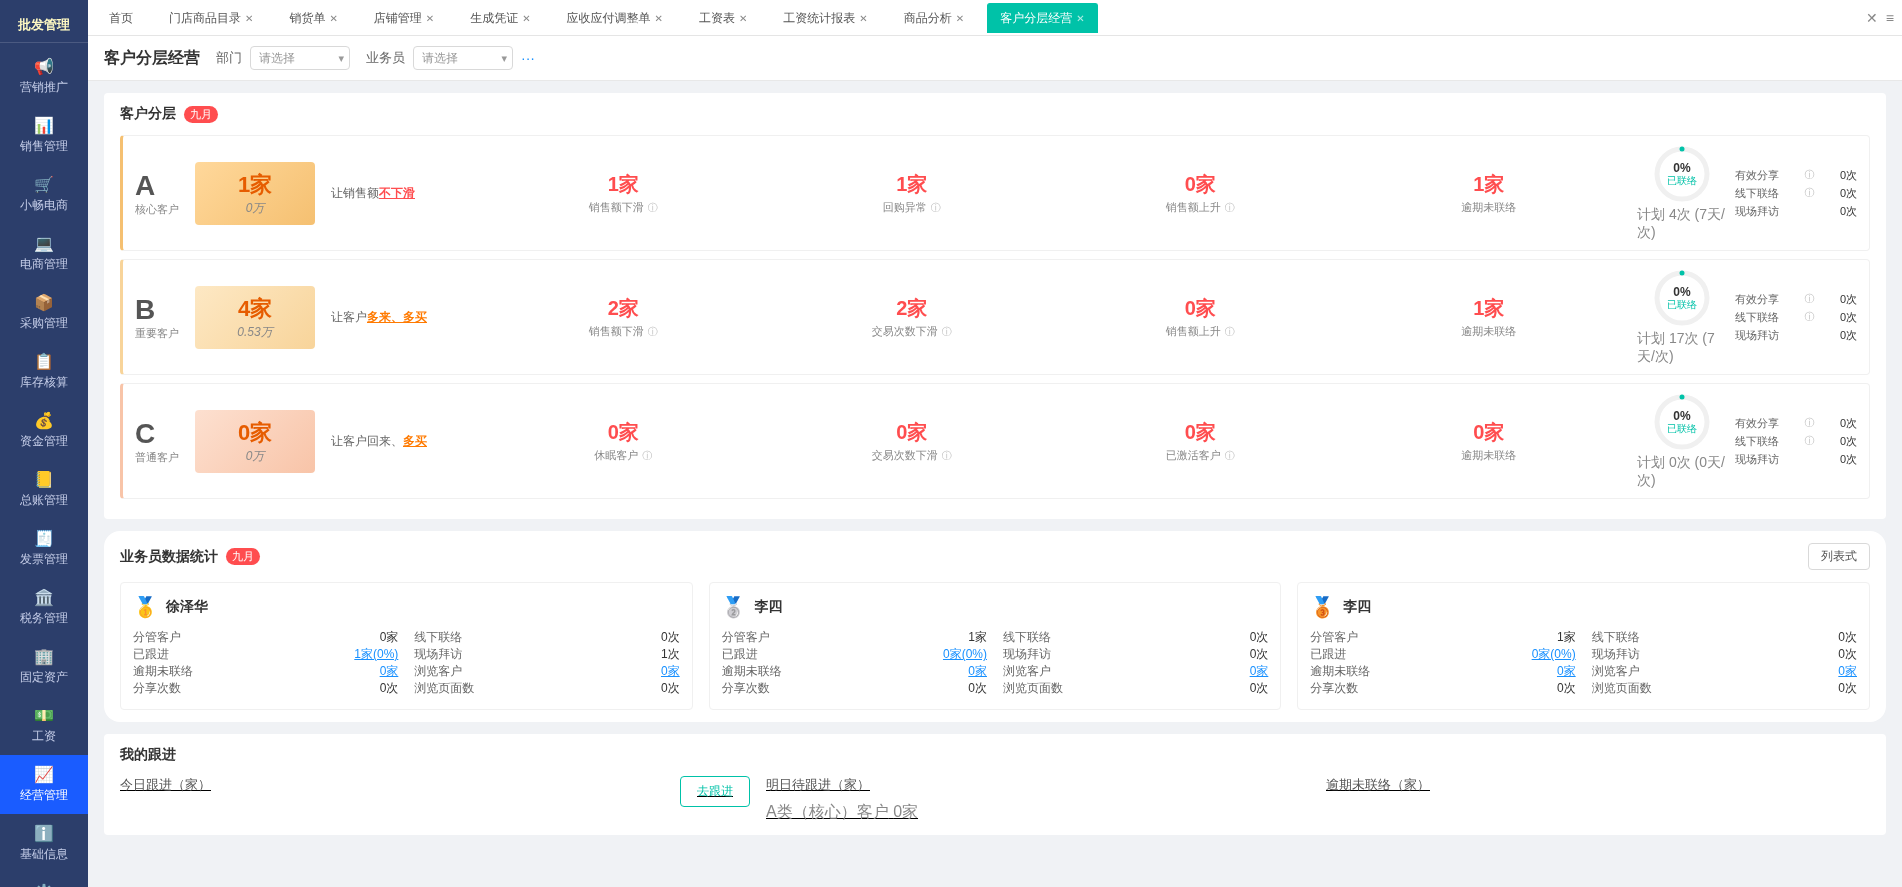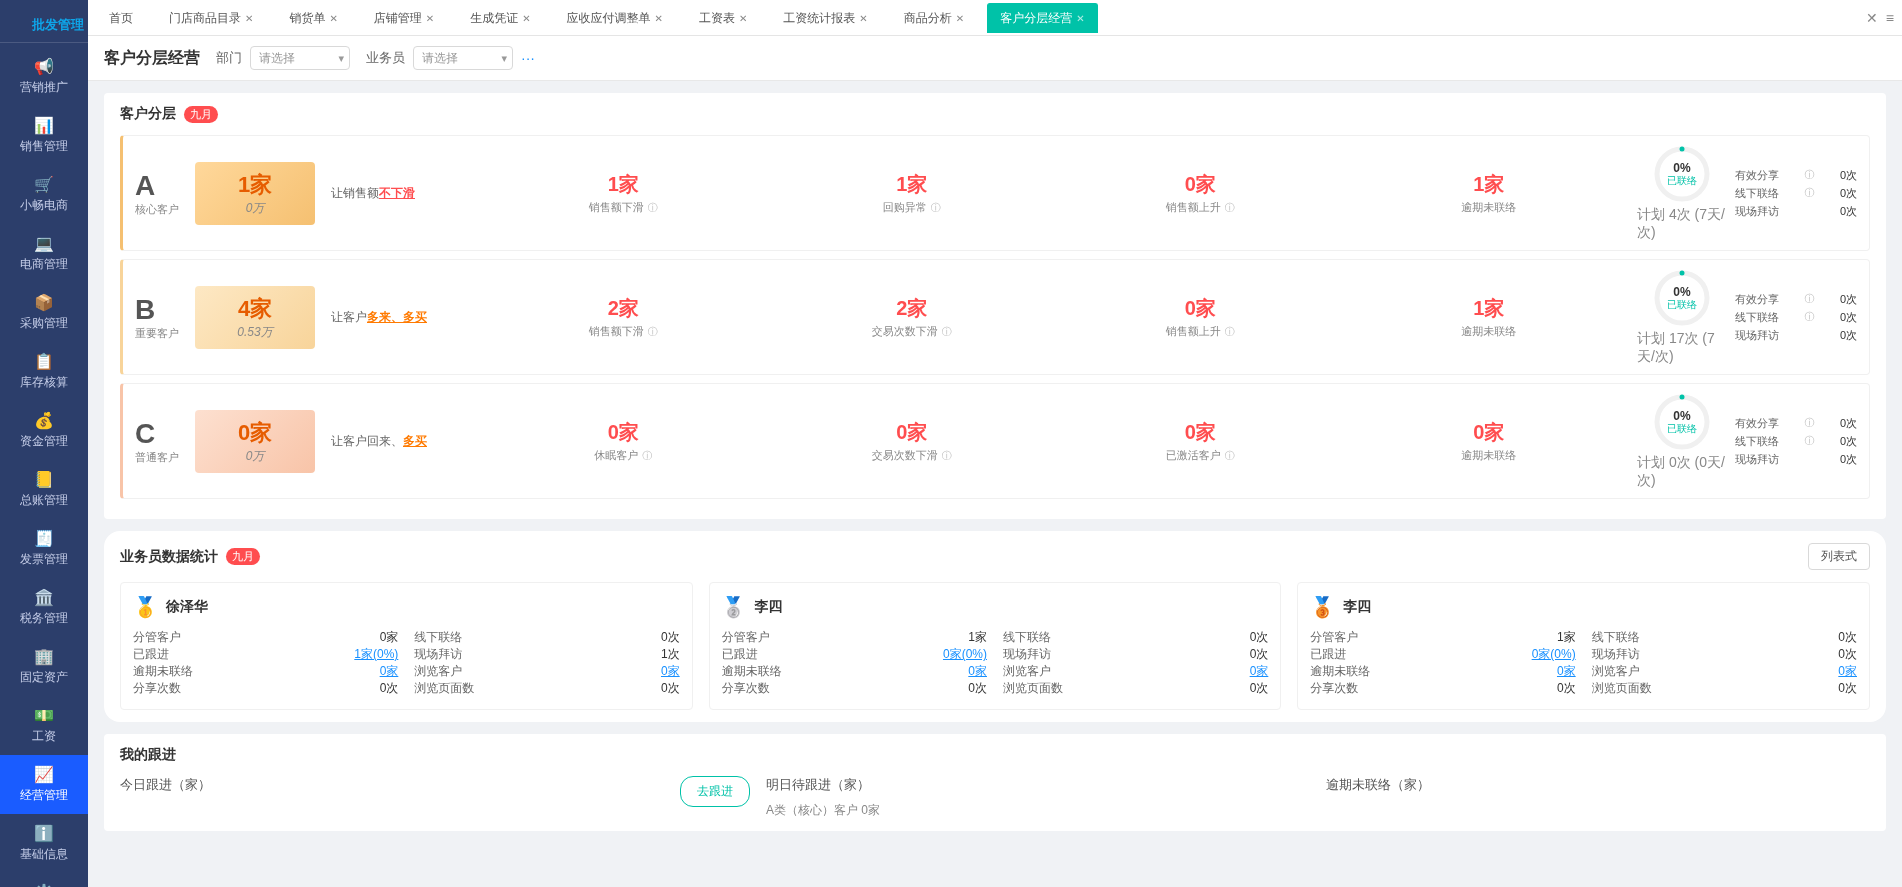--- a/index.html
+++ b/index.html
@@ -11,25 +11,25 @@
       background: #2c3e6b;
       display: flex;
       flex-direction: column;
       align-items: center;
       padding-top: 8px;
       flex-shrink: 0;
       height: 100%;
       overflow-y: auto;
     }
     .sidebar-logo {
-      color: #0ea5e9;
+      color: #fef9c3;
       font-size: 13px;
       font-weight: bold;
       padding: 8px 4px;
-      text-align: right;
+      text-align: center;
       border-bottom: 1px solid rgba(255,255,255,0.15);
       width: 100%;
       margin-bottom: 4px;
     }
     .sidebar-item {
       width: 100%;
       padding: 10px 4px;
       color: #c5cde8;
       text-align: center;
       font-size: 12px;
@@ -308,26 +308,26 @@
       align-items: center;
       margin-bottom: 12px;
     }
     .followup-title { font-size: 14px; font-weight: bold; color: #333; }
     .followup-col-title { font-size: 13px; color: #555; margin-bottom: 8px; }
     .followup-btn {
       background: #fff;
       border: 1px solid #00c2a8;
       color: #00c2a8;
       padding: 6px 16px;
-      border-radius: 13px;
+      border-radius: 4px;
       cursor: pointer;
       font-size: 12px;
       white-space: nowrap;
     }
-    .followup-sub { font-size: 12px; color: #888; }
+    .followup-sub { font-size: 16px; color: #888; }
   </style>
 </head>
 <body>
 
 <div class="sidebar">
   <div class="sidebar-logo">批发管理</div>
   <div class="sidebar-item">
     <span class="icon">📢</span>
     <span>营销推广</span>
   </div>
@@ -821,21 +821,21 @@
           </div>
         </div>
 
       </div>
     </div>
 
     <div class="followup-section">
       <div class="followup-header">
         <span class="followup-title">我的跟进</span>
       </div>
-      <div style="display:grid; grid-template-columns: 1fr auto 1fr 1fr; gap: 16px; align-items: start;">
+      <div style="display:grid; grid-template-columns: 1fr auto 1fr 1fr; gap: 16px; align-items: start; text-decoration: underline;">
         <div>
           <div class="followup-col-title">今日跟进（家）</div>
         </div>
         <div style="display:flex; align-items:center; padding-top:0;">
           <button class="followup-btn">去跟进</button>
         </div>
         <div>
           <div class="followup-col-title">明日待跟进（家）</div>
           <div class="followup-sub">
             <span>A类（核心）客户</span>

